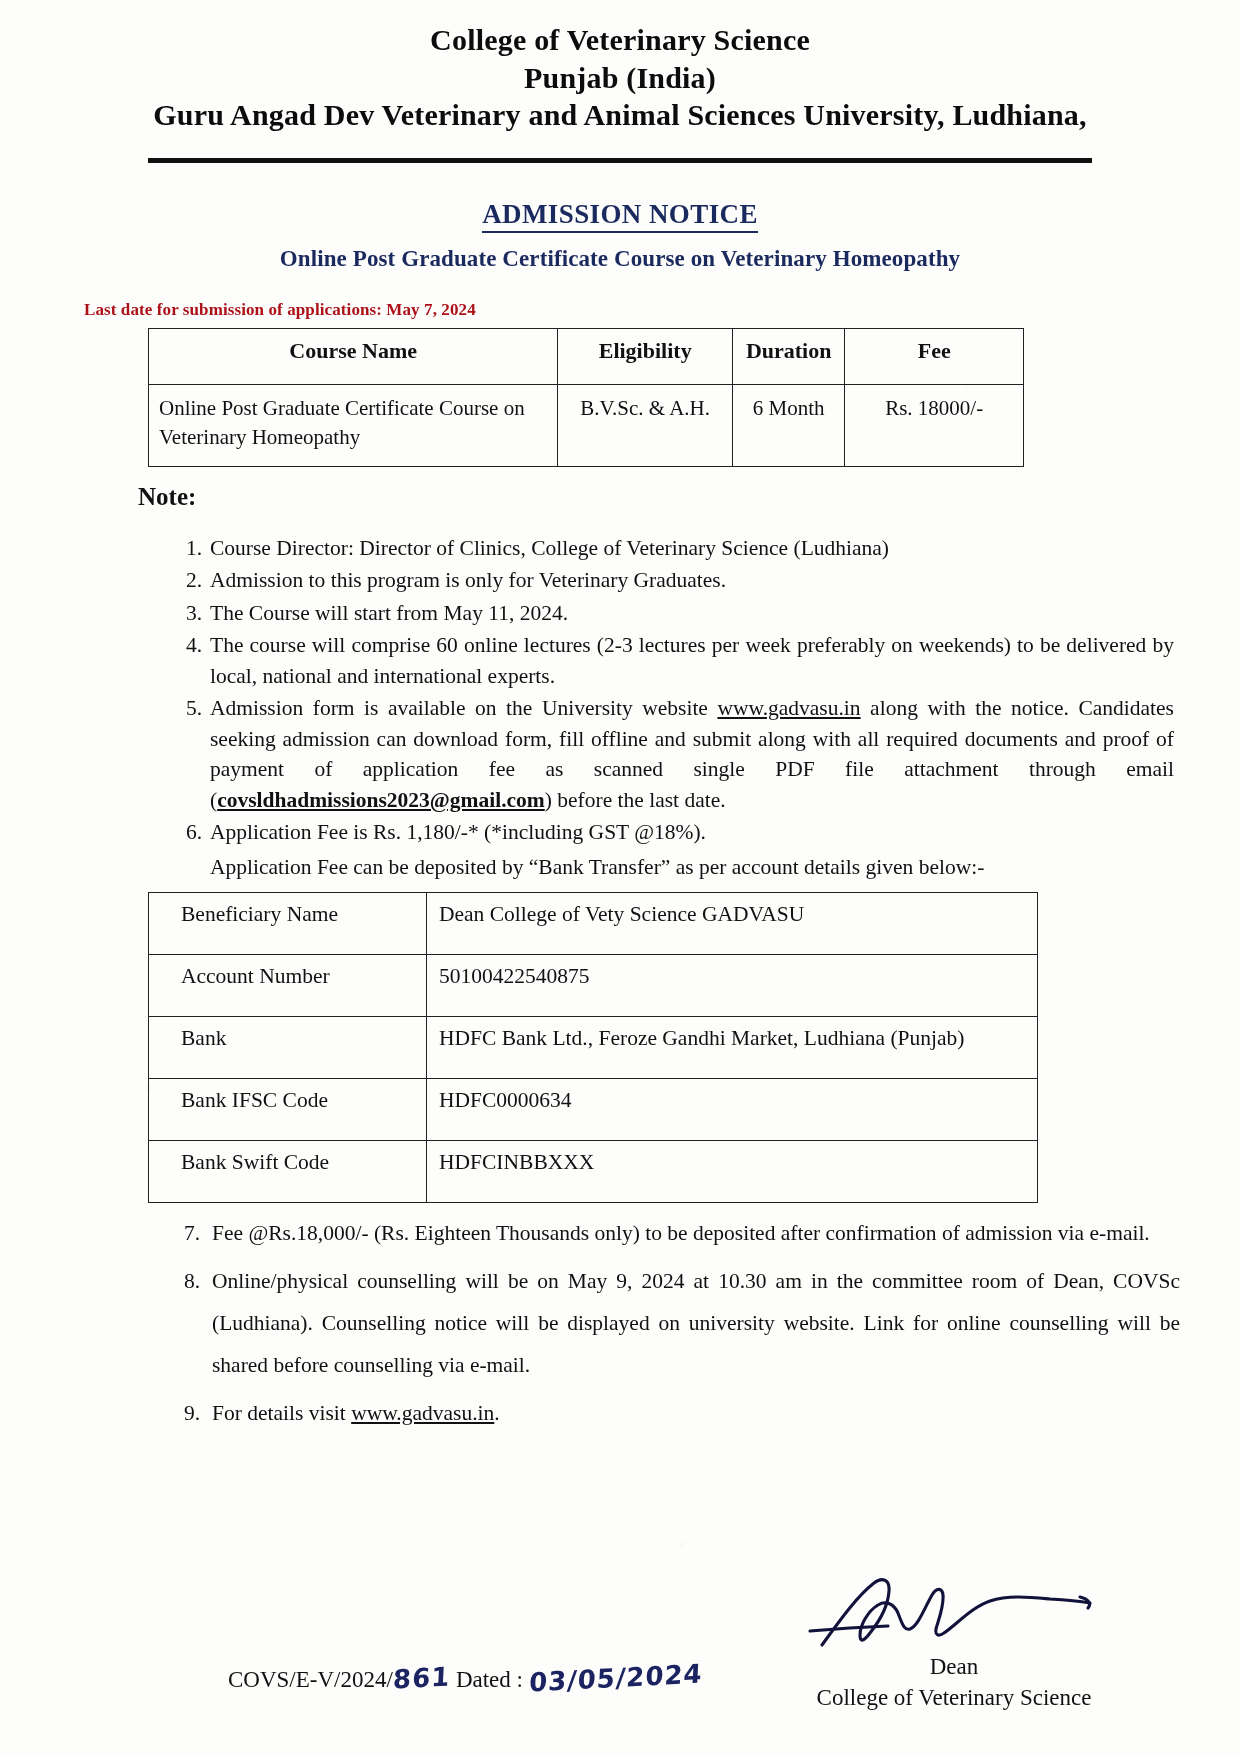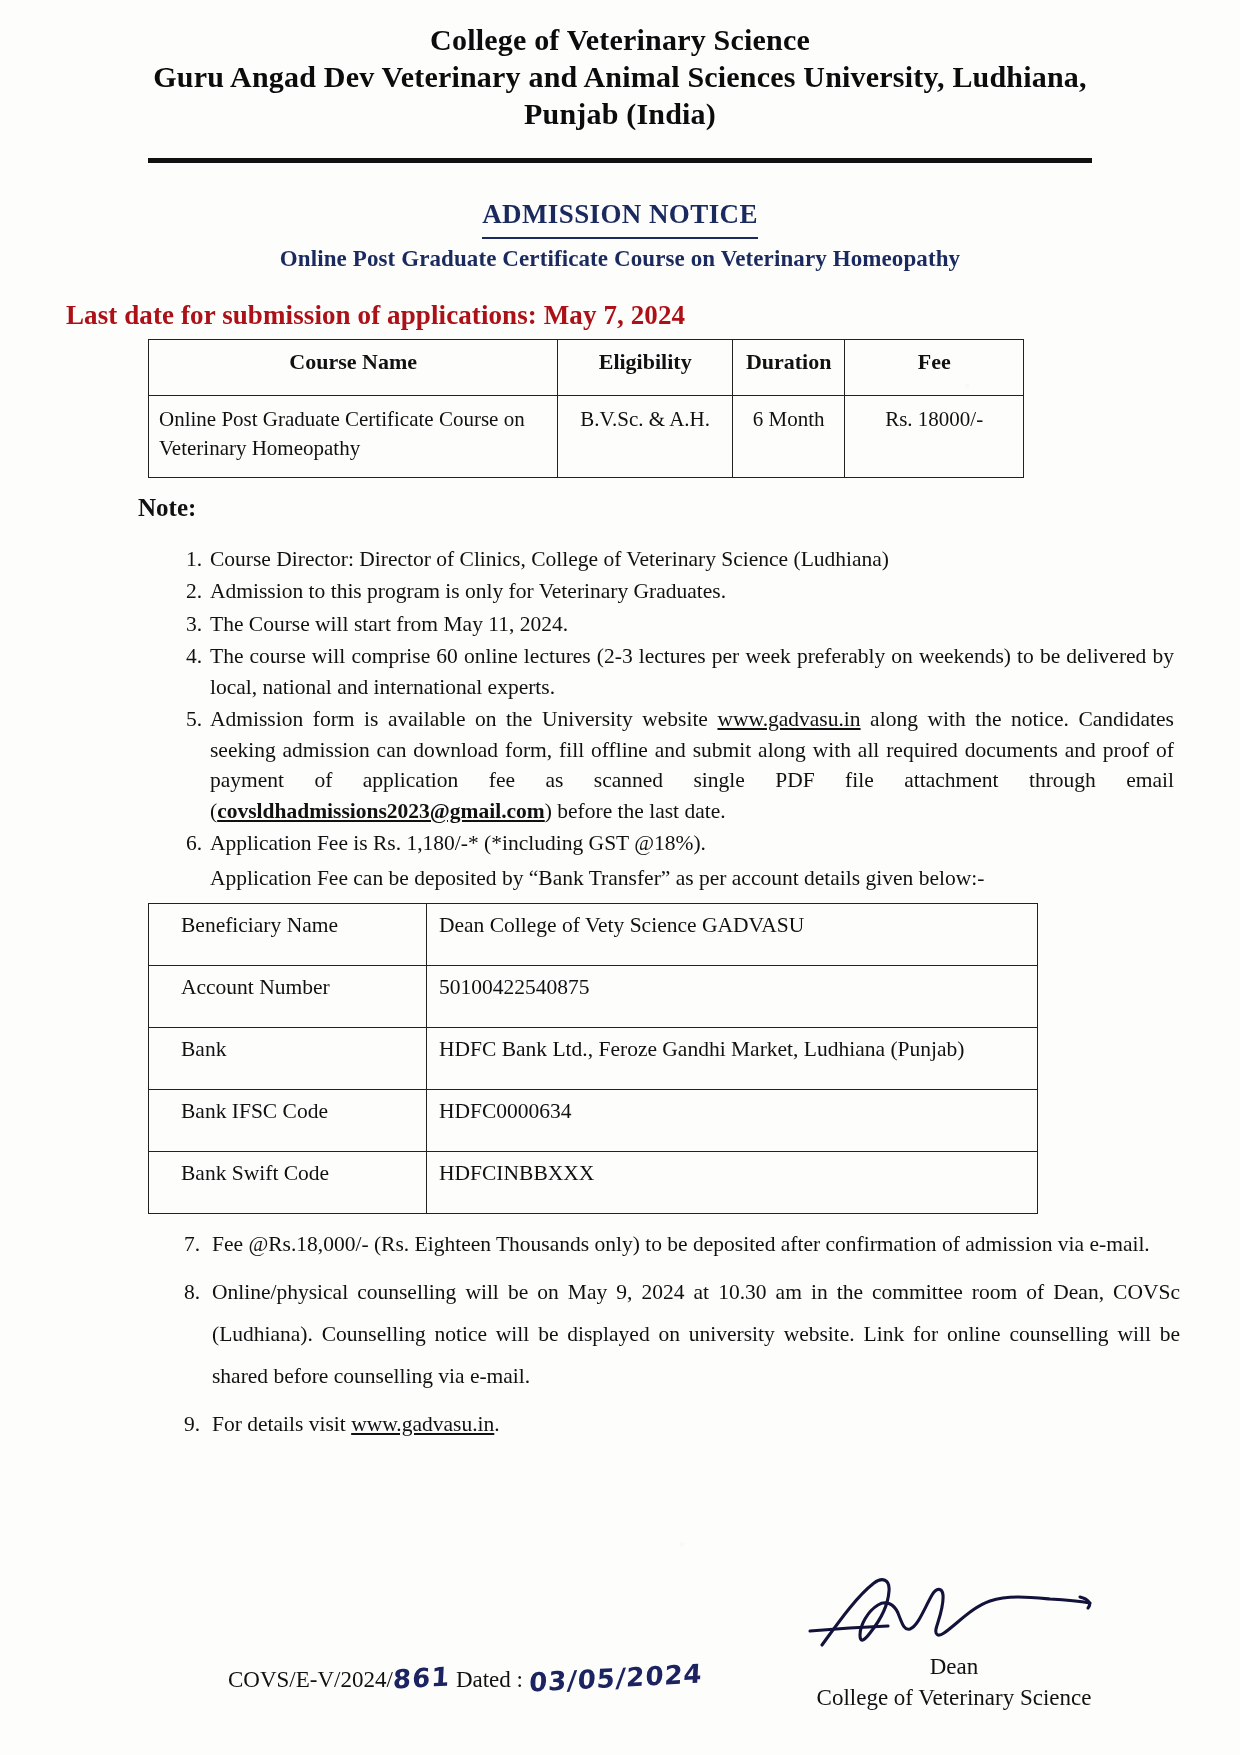--- a/index.html
+++ b/index.html
@@ -46,36 +46,36 @@
   .notice-title {
     text-align: center;
     font-size: 27px;
     font-weight: bold;
     color: #1b2a5e;
     margin-top: 36px;
     letter-spacing: 0.4px;
   }
   .notice-title span {
     border-bottom: 2.5px solid #1b2a5e;
-    padding-bottom: 8px;
+    padding-bottom: 2px;
   }
   .notice-sub {
     text-align: center;
     font-size: 23px;
     font-weight: bold;
     color: #1b2a5e;
     margin-top: 16px;
     letter-spacing: 0.1px;
   }
 
   .lastdate {
-    font-size: 27px;
+    font-size: 17px;
     font-weight: bold;
     color: #ad1118;
-    margin: 28px 0 8px 66px;
+    margin: 28px 0 8px 84px;
     letter-spacing: 0.1px;
   }
 
   
   .course-table {
     border-collapse: collapse;
     margin: 0 0 0 148px;
     width: 876px;
     font-size: 21px;
   }
@@ -187,22 +187,22 @@
   .sig-svg { display: block; margin: 0 auto -6px auto; }
   .dean { font-size: 23px; line-height: 1.35; }
   .dean .d2 { display: block; }
 </style>
 </head>
 <body>
 
 <div class="page">
 
   <div class="hdr hdr-l1">College of Veterinary Science</div>
+  <div class="hdr hdr-l3">Punjab (India)</div>
   <div class="hdr hdr-l2">Guru Angad Dev Veterinary and Animal Sciences University, Ludhiana,</div>
-  <div class="hdr hdr-l3">Punjab (India)</div>
 
   <div class="rule"></div>
 
   <div class="notice-title">
     <span>ADMISSION NOTICE</span>
   </div>
   <div class="notice-sub">Online Post Graduate Certificate Course on Veterinary Homeopathy</div>
 
   <div class="lastdate">Last date for submission of applications: May 7, 2024</div>
 

